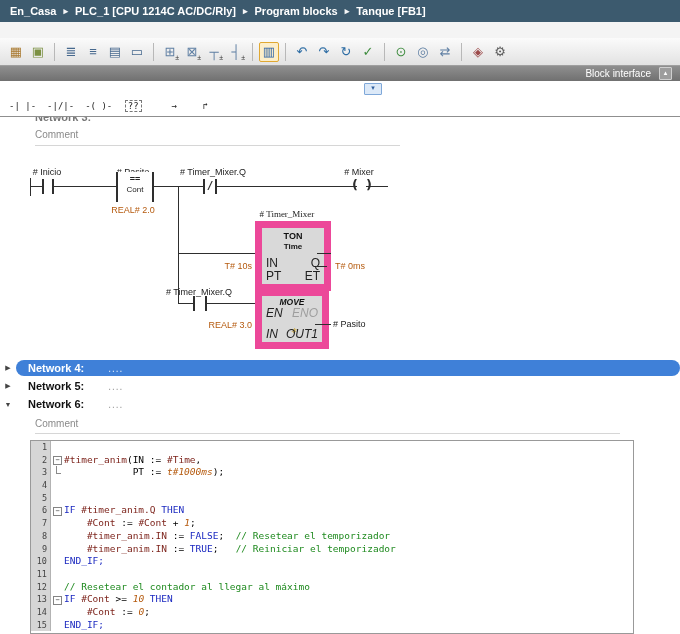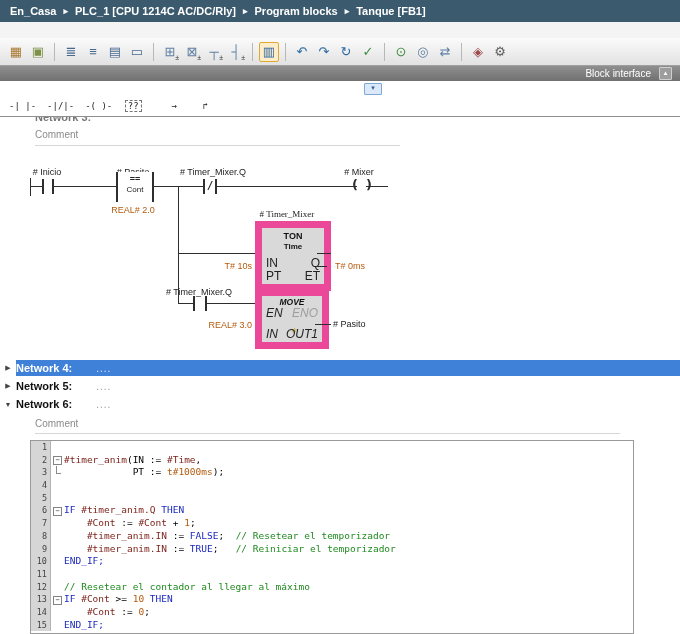--- a/index.html
+++ b/index.html
@@ -67,37 +67,37 @@
   .bname{position:absolute;left:0;right:0;top:3px;text-align:center;font-size:9px;font-weight:bold;color:#111;}
   .btype{position:absolute;left:0;right:0;top:14px;text-align:center;font-size:8px;font-weight:bold;color:#111;}
   .pin{position:absolute;font-size:12px;color:#222;}
   .pl{left:4px;} .pr{right:4px;text-align:right;}
   .pin.gray{color:#9e9e9e;}
   .addout{position:absolute;font-size:8px;color:#c9a227;}
 
   
   .netrow{position:absolute;left:0;right:0;height:16px;display:flex;align-items:center;}
   .netarrow{width:16px;text-align:center;font-size:7px;color:#444;flex:none;}
-  .netbar{flex:1;height:16px;display:flex;align-items:center;padding-left:0;font-size:11px;font-weight:bold;color:#111;}
+  .netbar{flex:1;height:16px;display:flex;align-items:center;padding-left:12px;font-size:11px;font-weight:bold;color:#111;border-radius:8px;}
   .netbar.selected{background:#3f80d8;color:#fff;}
   .netdots{margin-left:24px;font-weight:normal;letter-spacing:1px;color:#9a9a9a;font-size:10px;}
   .netbar.selected .netdots{color:rgba(255,255,255,.85);}
 
   
   .codebox{position:absolute;left:30px;top:440px;width:602px;height:192px;border:1px solid #999;
     background:#fff;overflow:hidden;font-family:"DejaVu Sans Mono",monospace;}
   .cline{display:flex;height:12.7px;line-height:12.7px;}
   .lnum{width:16px;flex:none;background:#d6d6d6;border-right:1px solid #b3b3b3;text-align:right;
     padding-right:3px;font-size:8.5px;color:#444;}
   .lfold{width:13px;flex:none;position:relative;}
   .foldbox{position:absolute;left:2px;top:2.5px;width:7px;height:7px;border:1px solid #848484;
     background:#fff;font-size:7px;line-height:6px;text-align:center;color:#333;}
   .foldend{position:absolute;left:5px;top:0;width:4px;height:7px;border-left:1px solid #8a8a8a;border-bottom:1px solid #8a8a8a;}
   .ltext{white-space:pre;font-size:9.5px;color:#000;}
-  .sv{color:#7d241c;} .sk{color:#1a28c0;} .sc{color:#1f8a1f;} .sn{color:#b55a0e;}
+  .sv{color:#7d241c;} .sk{color:#1a28c0;} .sc{color:#1f8a1f;} .sn{color:#b55a0e;font-style:italic;}
 </style>
 </head>
 <body>
 
 <div class="app">
 
   <div class="breadcrumb">
     <span class="crumb">En_Casa</span>
     <span class="crumb-sep">▸</span>
     <span class="crumb">PLC_1 [CPU 1214C AC/DC/Rly]</span>

